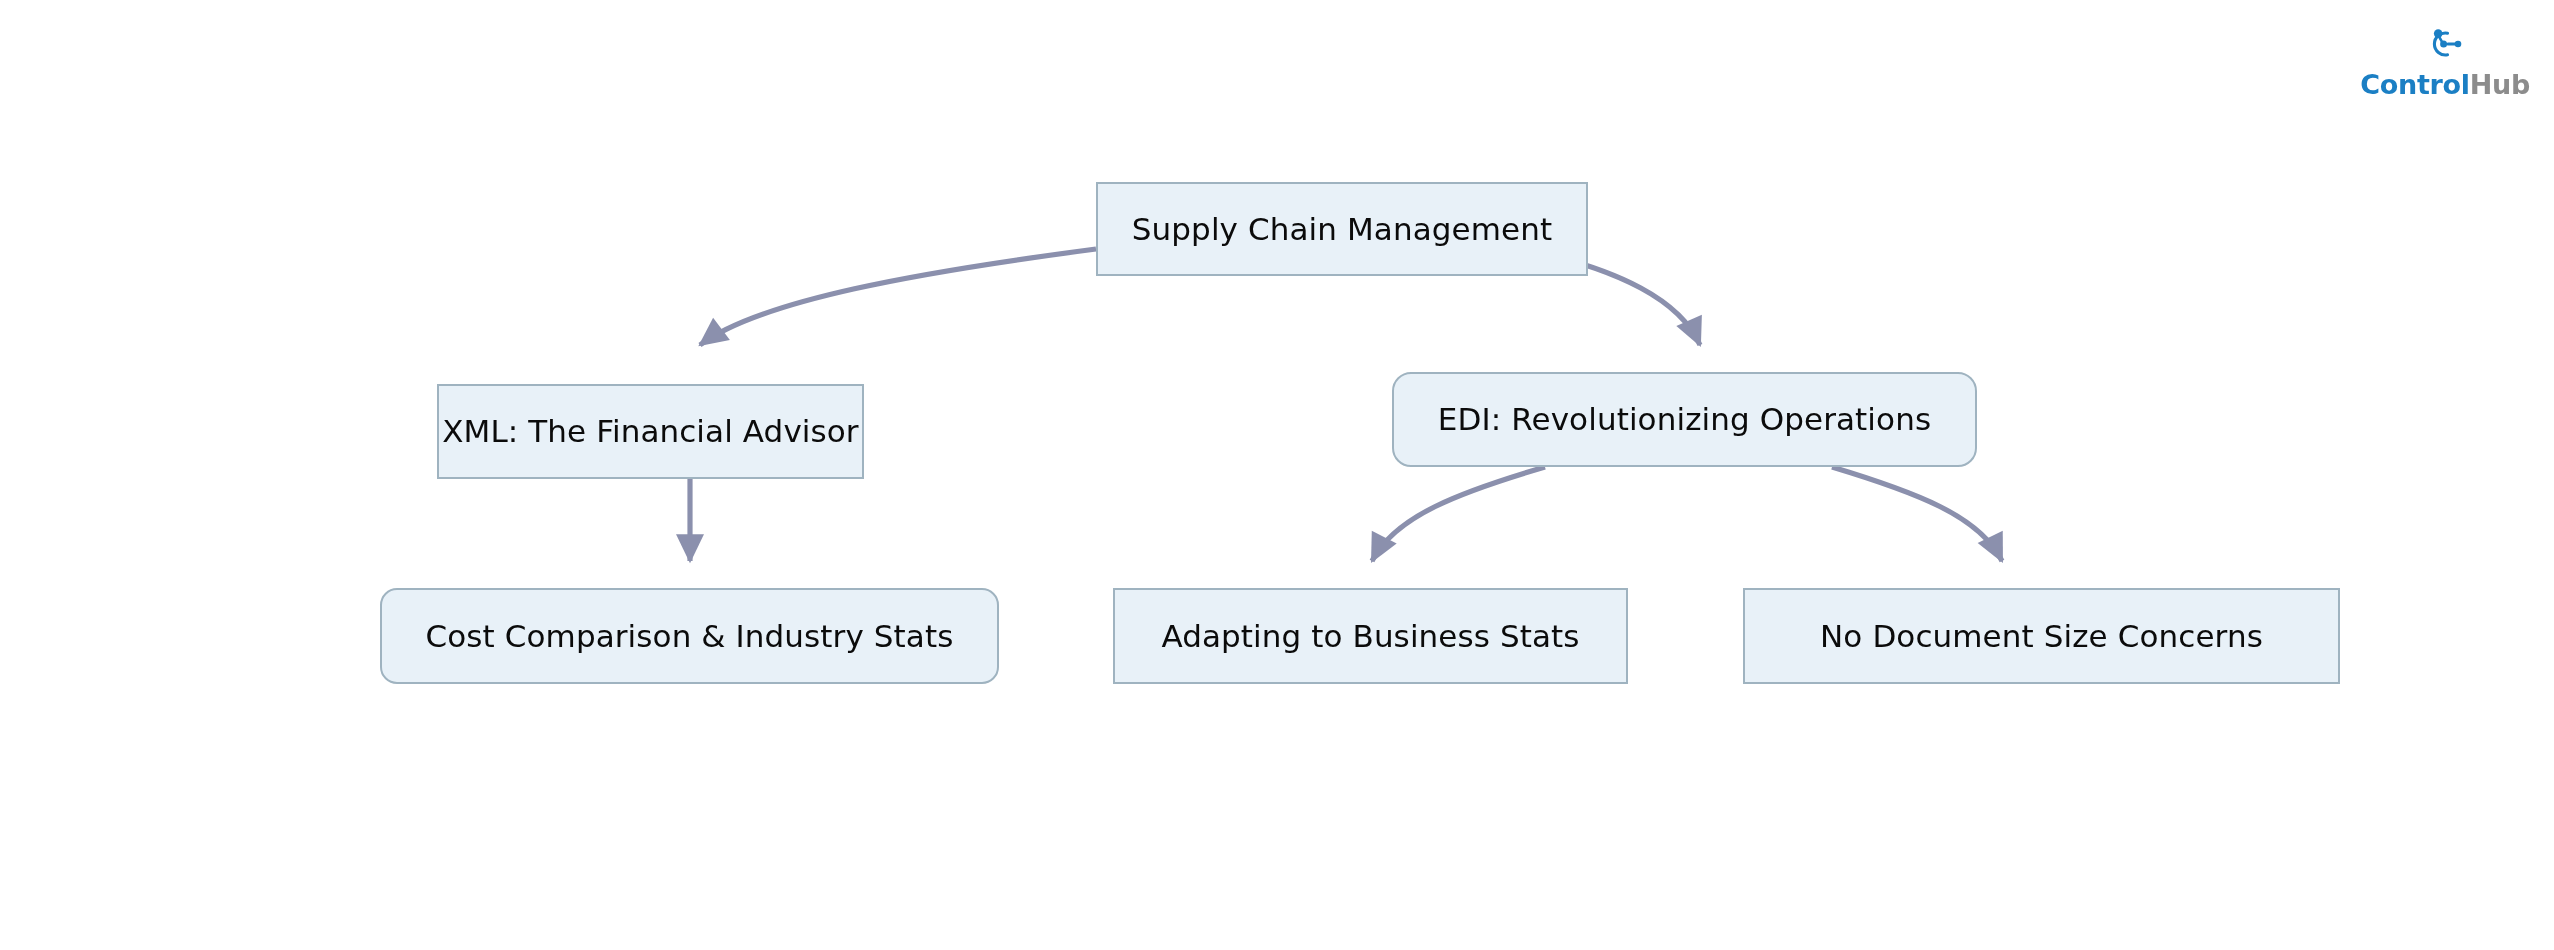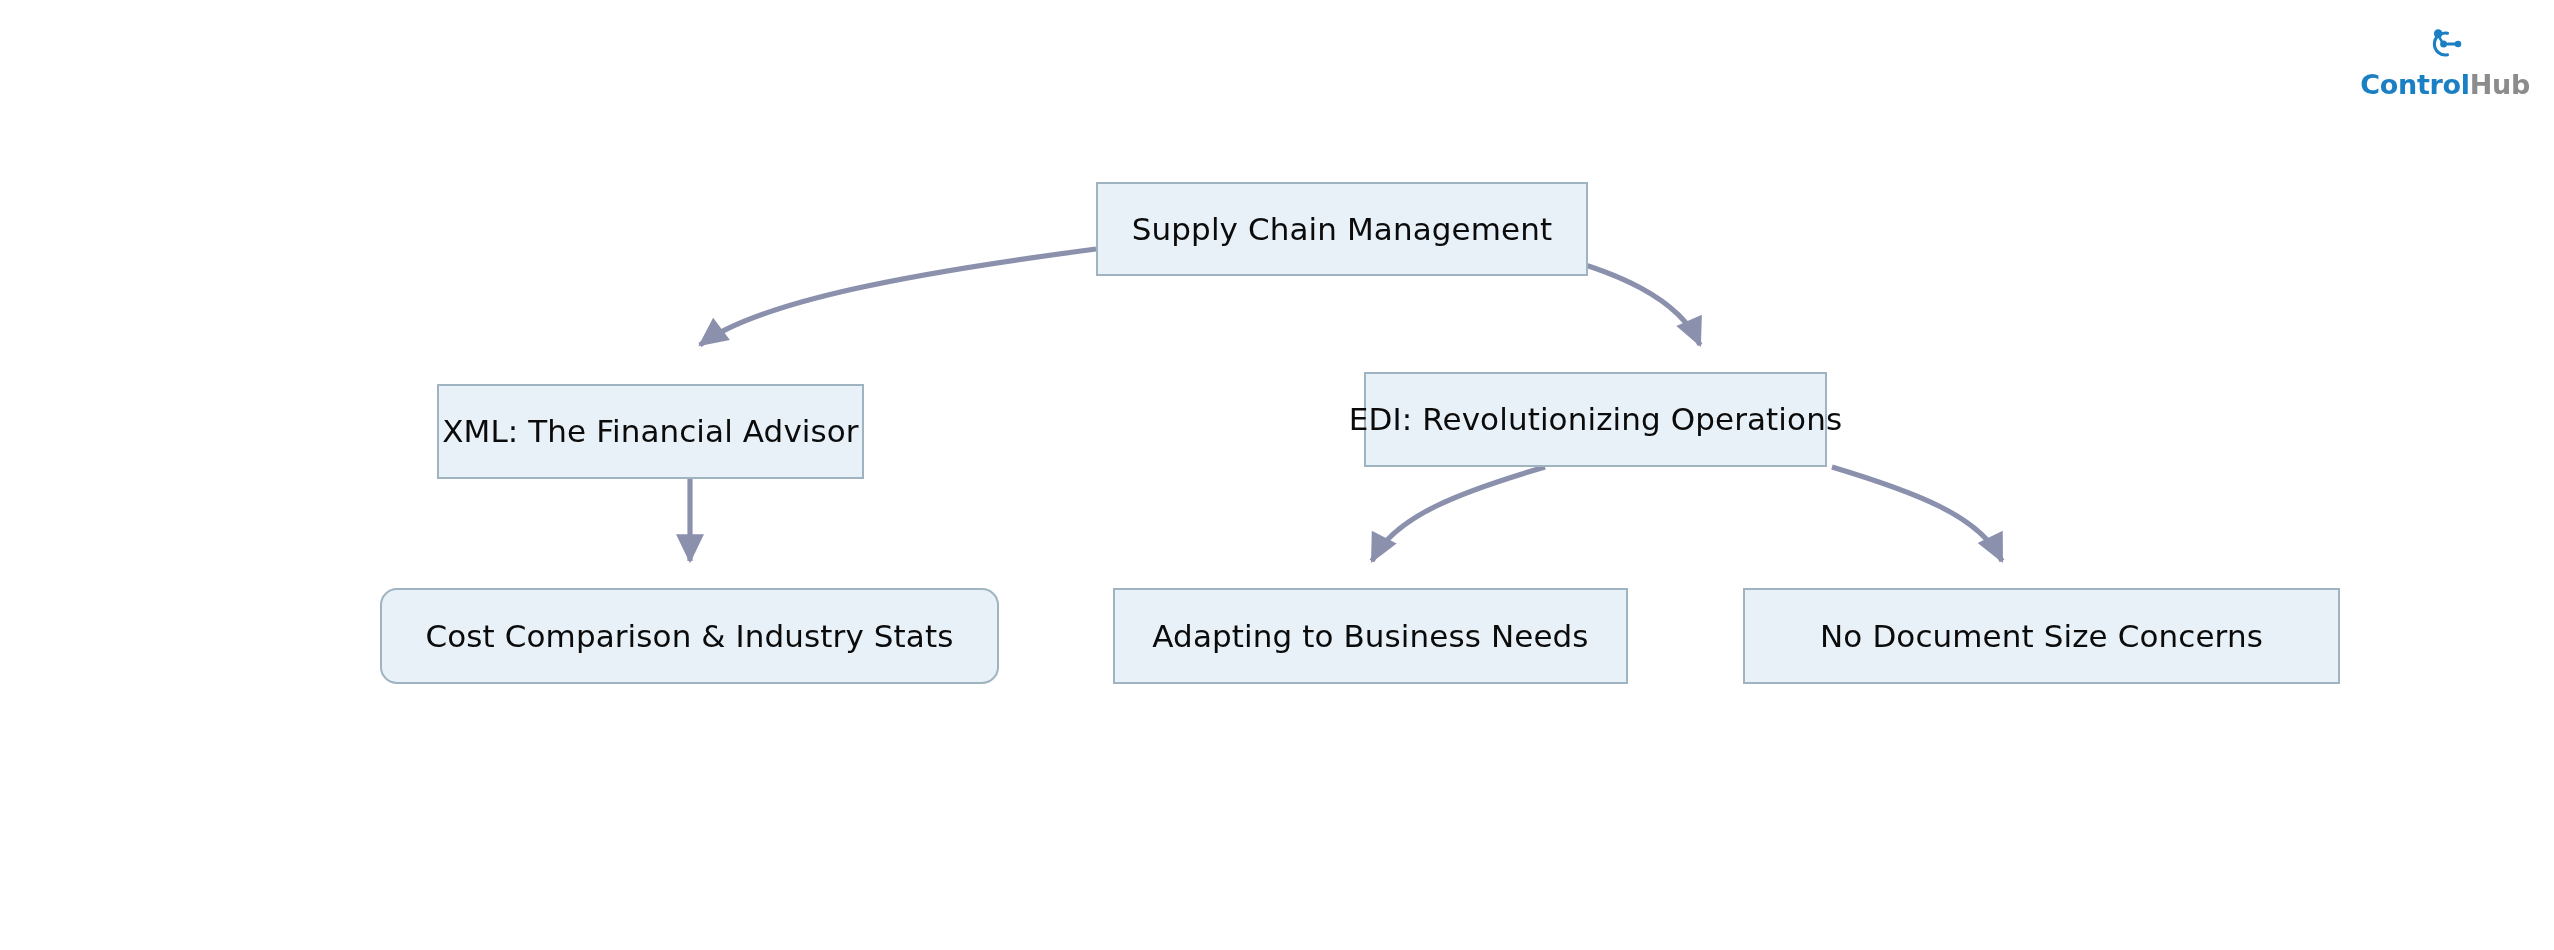--- a/index.html
+++ b/index.html
@@ -78,21 +78,21 @@
     color: #0b0b0b;
     line-height: 1;
     white-space: nowrap;
     letter-spacing: 0.1px;
     padding: 0 22px;
   }
 
   
   #node-root          { left: 1096px; top: 155px; width: 492px; height: 94px; margin-top: 27px; }
   #node-xml           { left: 437px;  top: 384px; width: 427px; height: 95px; }
-  #node-edi           { left: 1364px; top: 372px; width: 463px; height: 95px; }
+  #node-edi           { left: 1392px; top: 372px; width: 585px; height: 95px; border-radius: 19px; }
   #node-cost          { left: 380px;  top: 588px; width: 619px; height: 96px; border-radius: 17px; }
   #node-adapting      { left: 1113px; top: 588px; width: 515px; height: 96px; }
   #node-nosize        { left: 1743px; top: 588px; width: 597px; height: 96px; }
 </style>
 </head>
 <body>
 
 <div id="brand-logo">
   <svg class="logo-mark" viewBox="0 0 36 36" aria-hidden="true">
 
@@ -144,20 +144,20 @@
 
   <div class="node" id="node-edi">
     <span class="node-label">EDI: Revolutionizing Operations</span>
   </div>
 
   <div class="node" id="node-cost">
     <span class="node-label">Cost Comparison &amp; Industry Stats</span>
   </div>
 
   <div class="node" id="node-adapting">
-    <span class="node-label">Adapting to Business Needs</span>
+    <span class="node-label">Adapting to Business Stats</span>
   </div>
 
   <div class="node" id="node-nosize">
     <span class="node-label">No Document Size Concerns</span>
   </div>
 
 </div>
 
 </body></html>

